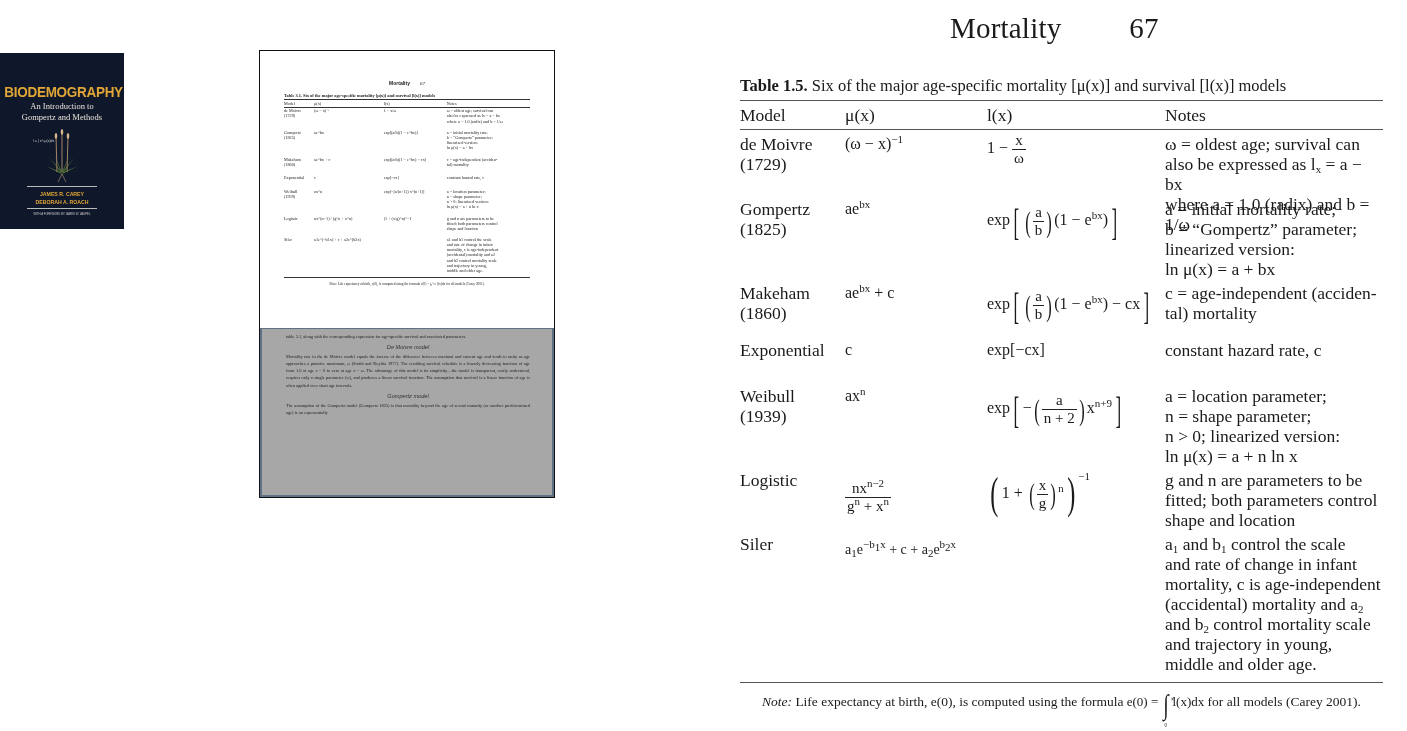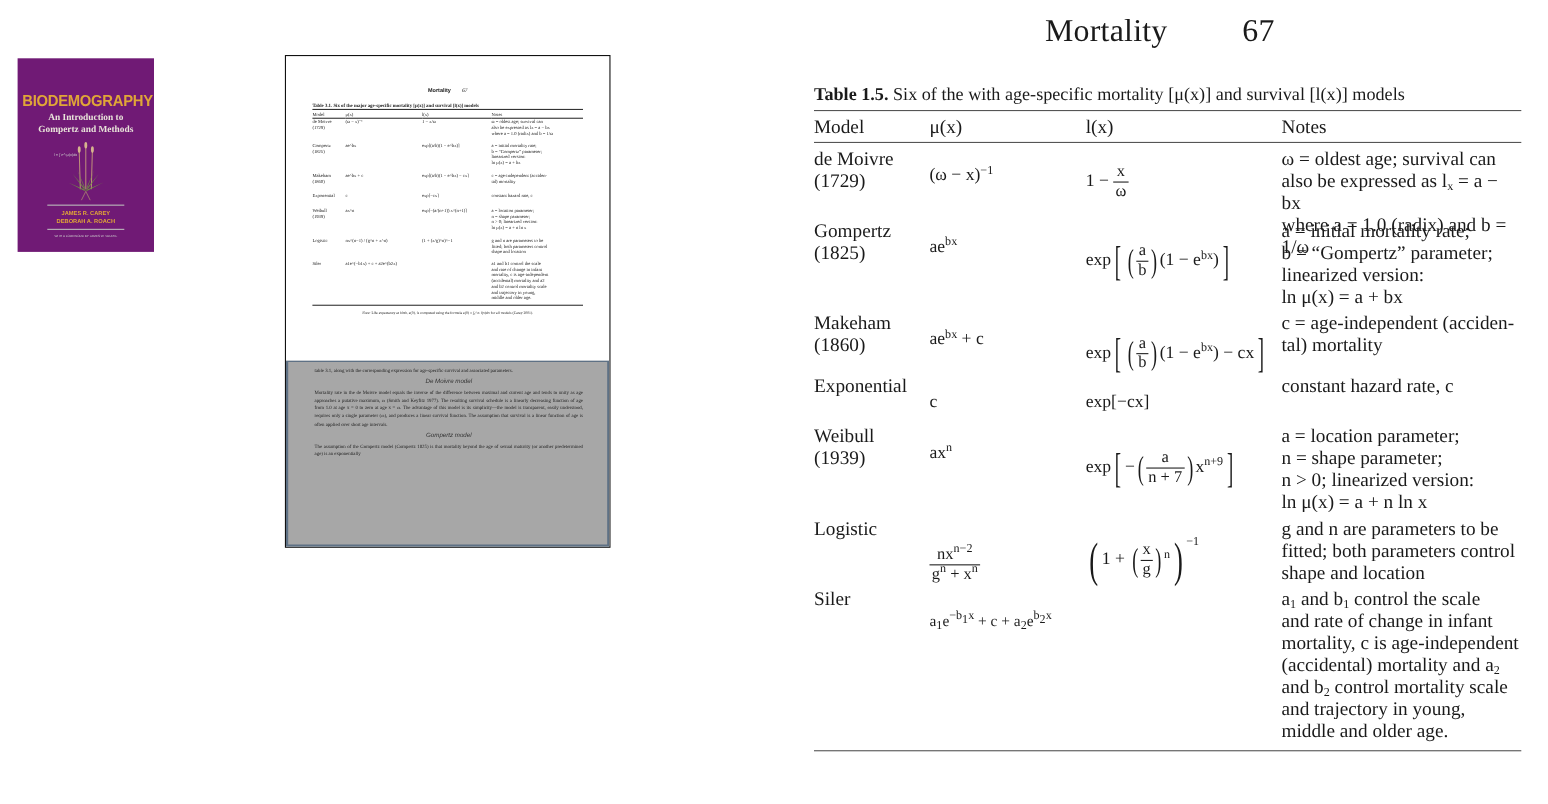--- a/index.html
+++ b/index.html
@@ -1,28 +1,28 @@
 <!DOCTYPE html>
 <html><head>
 <meta charset="utf-8">
 <style>
   * { box-sizing: border-box; margin: 0; padding: 0; }
   html, body { width: 1407px; height: 731px; background: #ffffff; overflow: hidden; }
   body { position: relative; font-family: "Liberation Serif", "DejaVu Serif", serif; color: #1a1a1a; }
 
   
   .cover {
-    position: absolute; left: 16px; top: 53px; width: 124px; height: 176px;
-    background: #701a75; color: #d8a94a; text-align: center; overflow: hidden;
+    position: absolute; left: 0; top: 53px; width: 124px; height: 176px;
+    background: #0f172a; color: #d8a94a; text-align: center; overflow: hidden;
   }
   .cover .title {
     font-family: "Liberation Sans", sans-serif; font-weight: bold; font-size: 14.5px;
     letter-spacing: -0.3px; color: #e0a637; margin-top: 31px; transform: scaleX(0.93);
   }
-  .cover .subtitle { font-family: "Liberation Serif", serif; color: #e9e4da; font-size: 8.5px; line-height: 10px; margin-top: 1px; font-weight: bold; }
+  .cover .subtitle { font-family: "Liberation Serif", serif; color: #e9e4da; font-size: 8.5px; line-height: 10px; margin-top: 1px; }
   .cover .plant { position: relative; height: 62px; margin-top: 2px; }
   .cover .formula { position: absolute; left: 33px; top: 15px; font-size: 3.5px; color: #ccc; font-family: "Liberation Sans", sans-serif; }
   .cover .rule { width: 70px; height: 1px; background: #bbb; margin: 0 auto; }
   .cover .author { font-family: "Liberation Sans", sans-serif; font-weight: bold; font-size: 5.2px; color: #e0a637; line-height: 8px; }
   .cover .foreword { font-family: "Liberation Sans", sans-serif; font-size: 2.8px; color: #ccc; margin-top: 3px; }
 
   
   .thumb {
     position: absolute; left: 259px; top: 50px; width: 296px; height: 448px;
     border: 1px solid #111; background: #fff; overflow: hidden;
@@ -61,21 +61,21 @@
   .col-lx { position: absolute; left: 247px; }
   .col-notes { position: absolute; left: 425px; }
   .cell { font-size: 17.5px; line-height: 20px; }
   .hdr { top: 105px; font-size: 17.5px; }
 
   sup { font-size: 11px; vertical-align: 6px; line-height: 0; }
   sub { font-size: 11px; vertical-align: -3px; line-height: 0; }
   .frac { display: inline-flex; flex-direction: column; align-items: center; vertical-align: middle; font-size: 15px; line-height: 17px; }
   .frac .num { padding: 0 2px; }
   .frac .den { border-top: 1px solid #222; padding: 0 2px; }
-  .m { font-family: "Liberation Serif", serif; font-size: 16px; margin-top: 16px; }
+  .m { font-family: "Liberation Serif", serif; font-size: 16px; }
   .big { font-size: 38px; line-height: 30px; vertical-align: middle; font-weight: 100; transform: scaleX(0.45); display: inline-block; }
   .par { font-size: 30px; line-height: 30px; vertical-align: middle; transform: scaleX(0.55); display: inline-block; }
 
   .note-line { position: absolute; left: 22px; top: 694px; font-size: 13.5px; white-space: nowrap; }
   .note-line i { font-style: italic; }
   .integral { display: inline-block; font-size: 28px; vertical-align: -8px; line-height: 20px; position: relative; transform: scaleX(0.7); }
   .integral .lim-up { position: absolute; font-size: 7px; top: -6px; left: 11px; }
   .integral .lim-lo { position: absolute; font-size: 7px; top: 20px; left: 2px; }
 </style>
 </head>
@@ -191,21 +191,21 @@
   </div>
 </div>
 
 <div class="page">
   <div class="running-head">
     <span>Mortality</span><span class="pg">67</span>
   </div>
 
   <div class="caption">
     <b>Table 1.5.</b>
-    <span>Six of the with age-specific mortality [μ(x)] and survival [l(x)] models</span>
+    <span>Six of the major age-specific mortality [μ(x)] and survival [l(x)] models</span>
   </div>
   <div class="rule-top"></div>
 
   <div class="col-model hdr">Model</div>
   <div class="col-mu hdr">μ(x)</div>
   <div class="col-lx hdr">l(x)</div>
   <div class="col-notes hdr">Notes</div>
   <div class="rule-head"></div>
 
   <div>
@@ -255,21 +255,21 @@
     <div class="col-mu cell m" style="top:340px">c</div>
     <div class="col-lx cell m" style="top:340px">exp[−cx]</div>
     <div class="col-notes cell" style="top:340px">constant hazard rate, c</div>
   </div>
 
   <div>
     <div class="col-model cell" style="top:386px"><span>Weibull</span><br><span>(1939)</span></div>
     <div class="col-mu cell m" style="top:386px">ax<sup>n</sup></div>
     <div class="col-lx cell m" style="top:392px">exp<span class="big">[</span>−<span class="par">(</span><span class="frac">
           <span class="num">a</span>
-          <span class="den">n + 7</span>
+          <span class="den">n + 2</span>
         </span><span class="par">)</span>x<sup>n+9</sup><span class="big">]</span></div>
     <div class="col-notes cell" style="top:386px">
       <div>a = location parameter;</div>
         <div>n = shape parameter;</div>
         <div>n &gt; 0; linearized version:</div>
         <div>ln μ(x) = a + n ln x</div>
     </div>
   </div>
 
   <div>
@@ -298,13 +298,19 @@
       <div>mortality, c is age-independent</div>
       <div>(accidental) mortality and a<sub>2</sub></div>
       <div>and b<sub>2</sub> control mortality scale</div>
       <div>and trajectory in young,</div>
       <div>middle and older age.</div>
     </div>
   </div>
 
   <div class="rule-bot"></div>
 
+  <div class="note-line">
+    <i>Note:</i>
+    <span>Life expectancy at birth, e(0), is computed using the formula</span>
+    <span class="m" style="font-size:13px">e(0) = <span class="integral">∫<span class="lim-up">∞</span><span class="lim-lo">0</span></span> l(x)dx</span>
+    <span>for all models (Carey 2001).</span>
+  </div>
 </div>
 
 </body></html>

